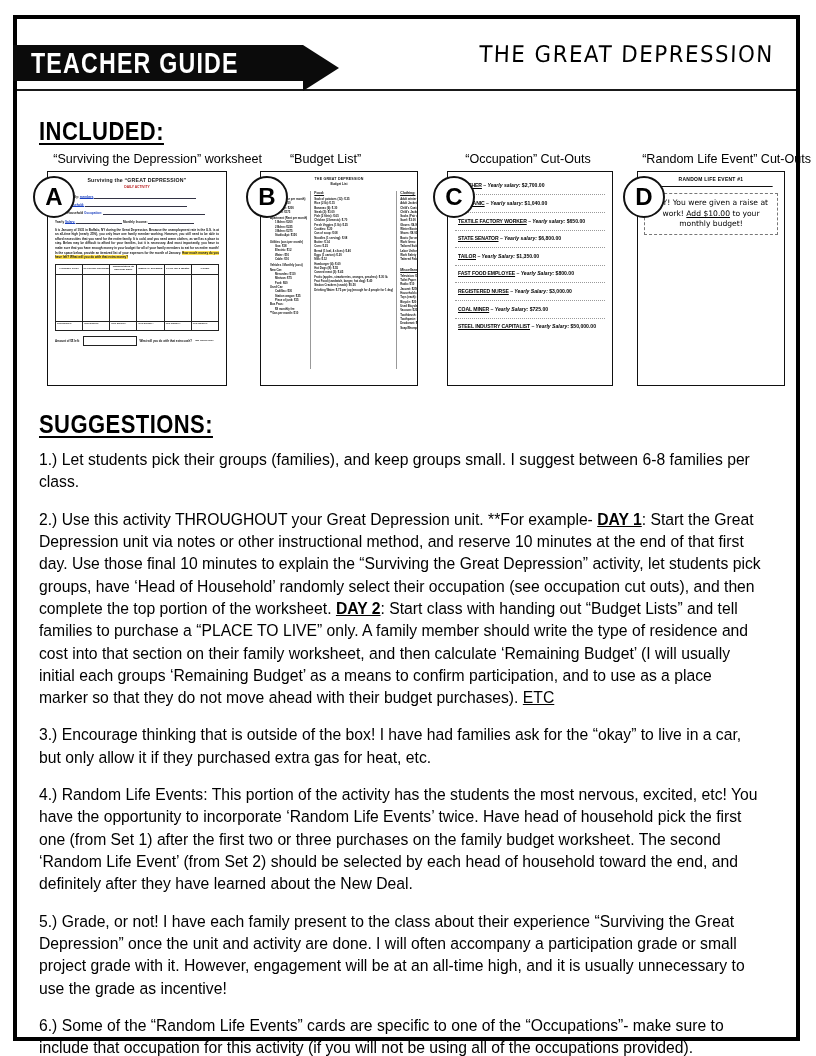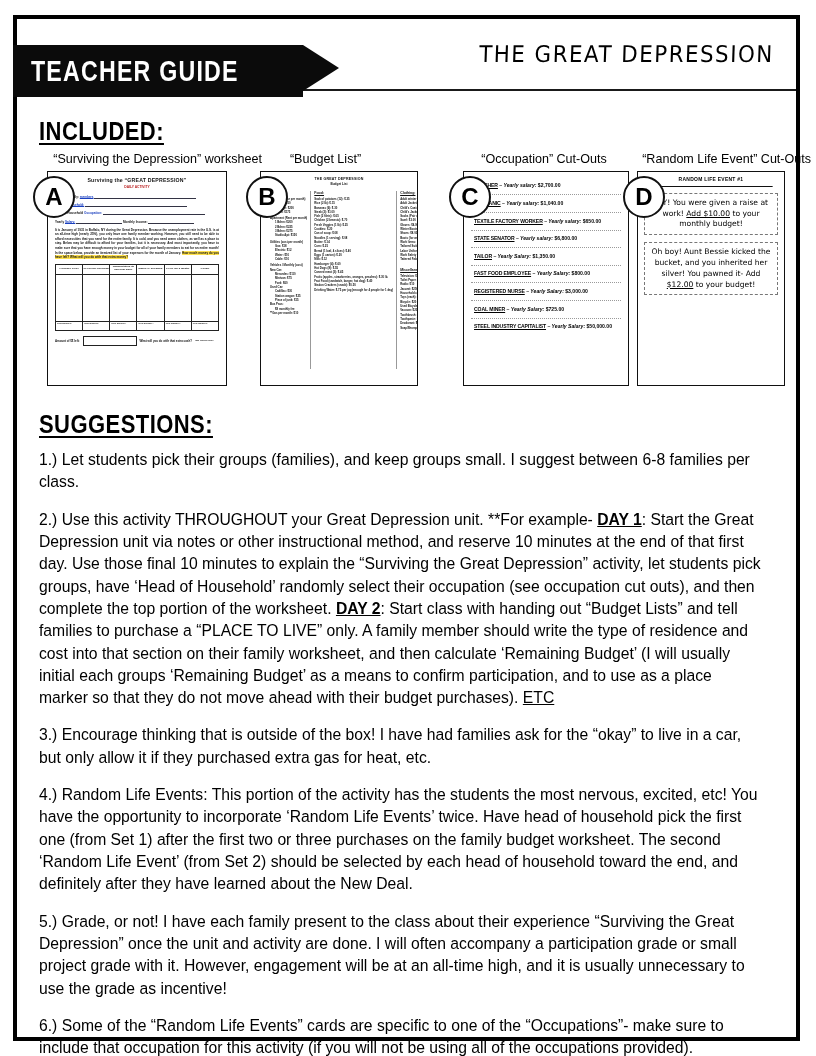--- a/index.html
+++ b/index.html
@@ -41,21 +41,21 @@
     left: 0;
     top: 70px;
     width: 100%;
     height: 2px;
     background: #1a1a1a;
   }
   .banner {
     position: absolute;
     left: -4px;
     top: 26px;
-    height: 52px;
+    height: 36px;
     display: flex;
     align-items: stretch;
   }
   .banner-body {
     background: #0b0b0b;
     display: flex;
     align-items: center;
     padding: 0 12px 0 18px;
   }
   .banner-title {
@@ -439,21 +439,21 @@
                     <div class="bl-i">Soap/Shampoo: $.80</div>
                   </div>
               </div>
 
             </div>
           </div>
         </div>
         <div class="letter-badge" style="left:-14px; top:24px;">B</div>
       </div>
 
-      <div class="thumb-col" style="left:424px; width:162px;">
+      <div class="thumb-col" style="left:408px; width:162px;">
         <div class="thumb-caption">“Occupation” Cut-Outs</div>
         <div class="thumb-card" style="width:166px; height:215px;">
           <div class="oc" id="oc-list">
               <div class="oc-row"><span class="oc-job">TEACHER</span><span class="oc-lab"> – Yearly salary: </span><span class="oc-amt"> $2,700.00</span></div>
               <div class="oc-row"><span class="oc-job">MECHANIC</span><span class="oc-lab"> – Yearly salary: </span><span class="oc-amt"> $1,040.00</span></div>
               <div class="oc-row"><span class="oc-job">TEXTILE FACTORY WORKER</span><span class="oc-lab"> – Yearly salary: </span><span class="oc-amt"> $650.00</span></div>
               <div class="oc-row"><span class="oc-job">STATE SENATOR</span><span class="oc-lab"> – Yearly salary: </span><span class="oc-amt"> $6,800.00</span></div>
               <div class="oc-row"><span class="oc-job">TAILOR</span><span class="oc-lab"> – Yearly Salary: </span><span class="oc-amt"> $1,350.00</span></div>
               <div class="oc-row"><span class="oc-job">FAST FOOD EMPLOYEE</span><span class="oc-lab"> – Yearly Salary: </span><span class="oc-amt"> $800.00</span></div>
               <div class="oc-row"><span class="oc-job">REGISTERED NURSE</span><span class="oc-lab"> – Yearly Salary: </span><span class="oc-amt"> $3,000.00</span></div>
@@ -464,21 +464,20 @@
         <div class="letter-badge" style="left:-14px; top:24px;">C</div>
       </div>
 
       <div class="thumb-col" style="left:598px; width:148px;">
         <div class="thumb-caption">“Random Life Event” Cut-Outs</div>
         <div class="thumb-card" style="width:148px; height:215px;">
           <div class="rl">
             <div class="rl-head">RANDOM LIFE EVENT #1</div>
             <div id="rl-cards">
                 <div class="rl-card">YAY!  You were given a raise at work!  <u>Add $10.00</u> to your monthly budget!</div>
-                <div class="rl-card">Oh boy!  Aunt Bessie kicked the bucket, and you inherited her silver!  You pawned it- Add <u>$12.00</u> to your budget!</div>
               </div>
           </div>
         </div>
         <div class="letter-badge" style="left:-14px; top:24px;">D</div>
       </div>
 
     </div>
   </div>
 
   <div class="sugg-zone">

